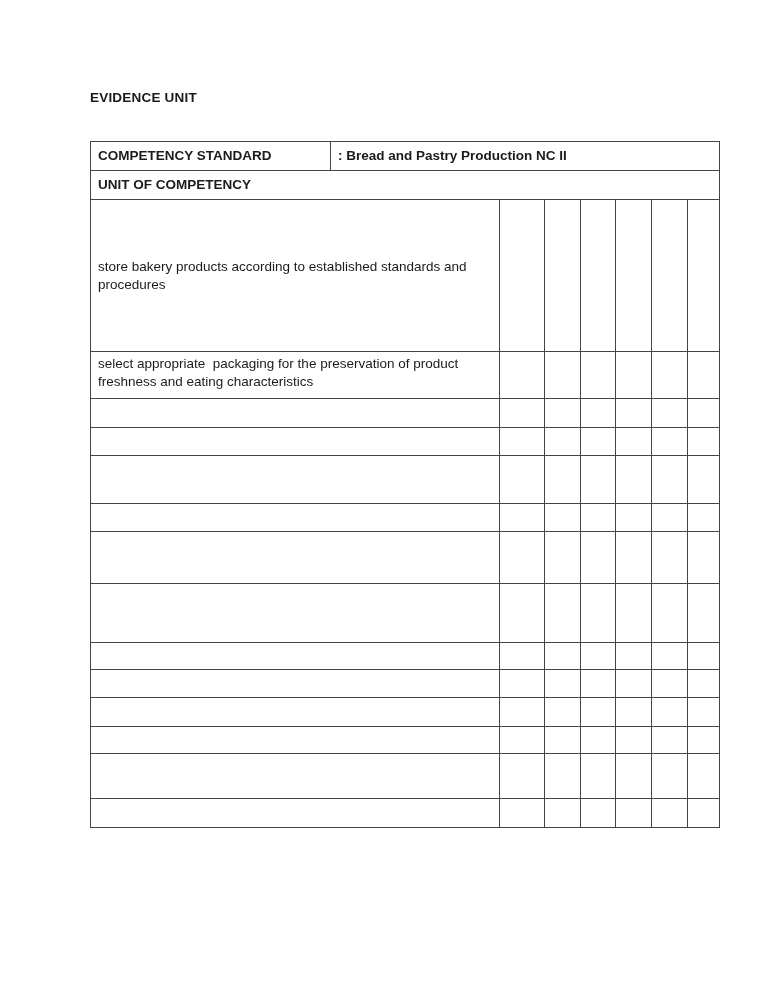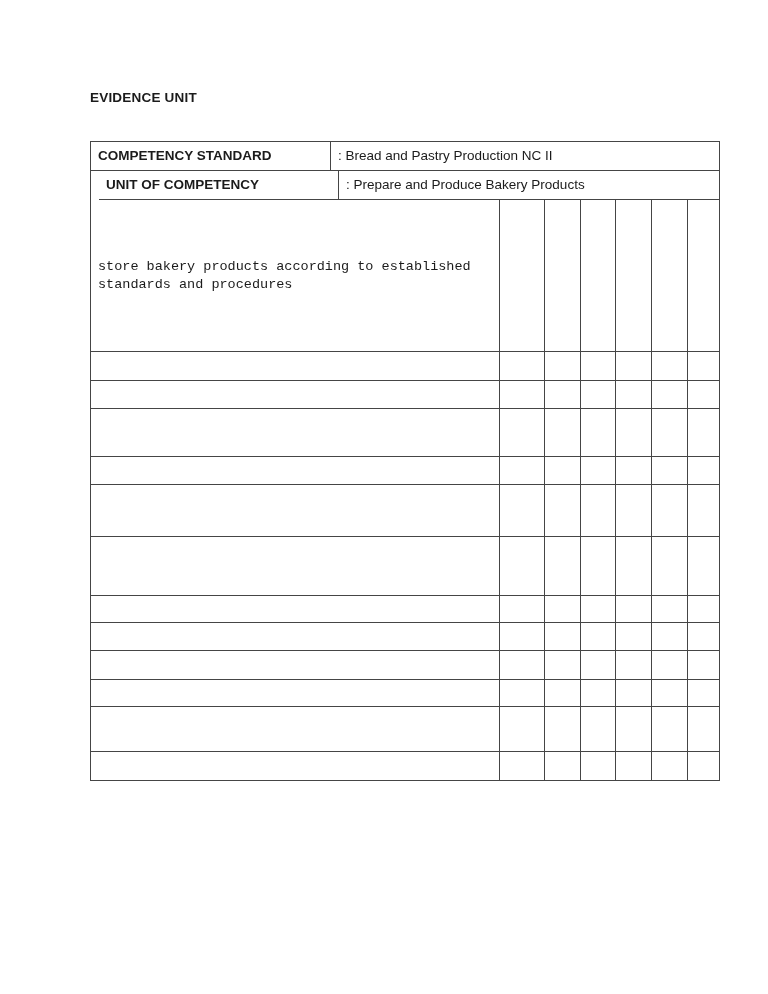--- a/index.html
+++ b/index.html
@@ -55,26 +55,26 @@
     padding: 0 7px;
     font-weight: bold;
     display: flex;
     align-items: center;
   }
   .hvalue {
     flex: 1;
     padding: 0 7px;
     display: flex;
     align-items: center;
+    font-weight: bold;
   }
   .blabel {
     width: 409px;
     padding: 2px 8px 2px 7px;
     white-space: pre-wrap;
-    font-family: Liberation Mono, monospace;
   }
   .blabel.middle {
     display: flex;
     align-items: center;
   }
   .blabel.top {
     padding-top: 3px;
   }
   .cb {
     flex: 0 0 auto;
@@ -86,26 +86,34 @@
 </head>
 <body>
 
 <div class="page-title">EVIDENCE UNIT</div>
 
 <div class="tbl">
     <div class="row" style="height: 29px; justify-content: center;">
       <div class="cell hlabel">COMPETENCY STANDARD</div>
       <div class="cell hvalue">: Bread and Pastry Production NC II</div>
     </div>
-    <div class="row" style="height: 29px; margin-left: 8px;">
+    <div class="row" style="height: 29px;">
       <div class="cell hlabel">UNIT OF COMPETENCY</div>
-      <div class="cell hvalue">: Prepare and Produce Bakery Products</div>
     </div>
     <div class="row" style="height: 152px;">
       <div class="cell blabel middle">store bakery products according to established standards and procedures</div>
+      <div class="cell cb" style="width: 45px;"></div>
+      <div class="cell cb" style="width: 36px;"></div>
+      <div class="cell cb" style="width: 35px;"></div>
+      <div class="cell cb" style="width: 36px;"></div>
+      <div class="cell cb" style="width: 36px;"></div>
+      <div class="cell cb cb-last"></div>
+    </div>
+    <div class="row" style="height: 47px;">
+      <div class="cell blabel top">select appropriate  packaging for the preservation of product freshness and eating characteristics</div>
       <div class="cell cb" style="width: 45px;"></div>
       <div class="cell cb" style="width: 36px;"></div>
       <div class="cell cb" style="width: 35px;"></div>
       <div class="cell cb" style="width: 36px;"></div>
       <div class="cell cb" style="width: 36px;"></div>
       <div class="cell cb cb-last"></div>
     </div>
     <div class="row" style="height: 29px;">
       <div class="cell blabel top"></div>
       <div class="cell cb" style="width: 45px;"></div>

